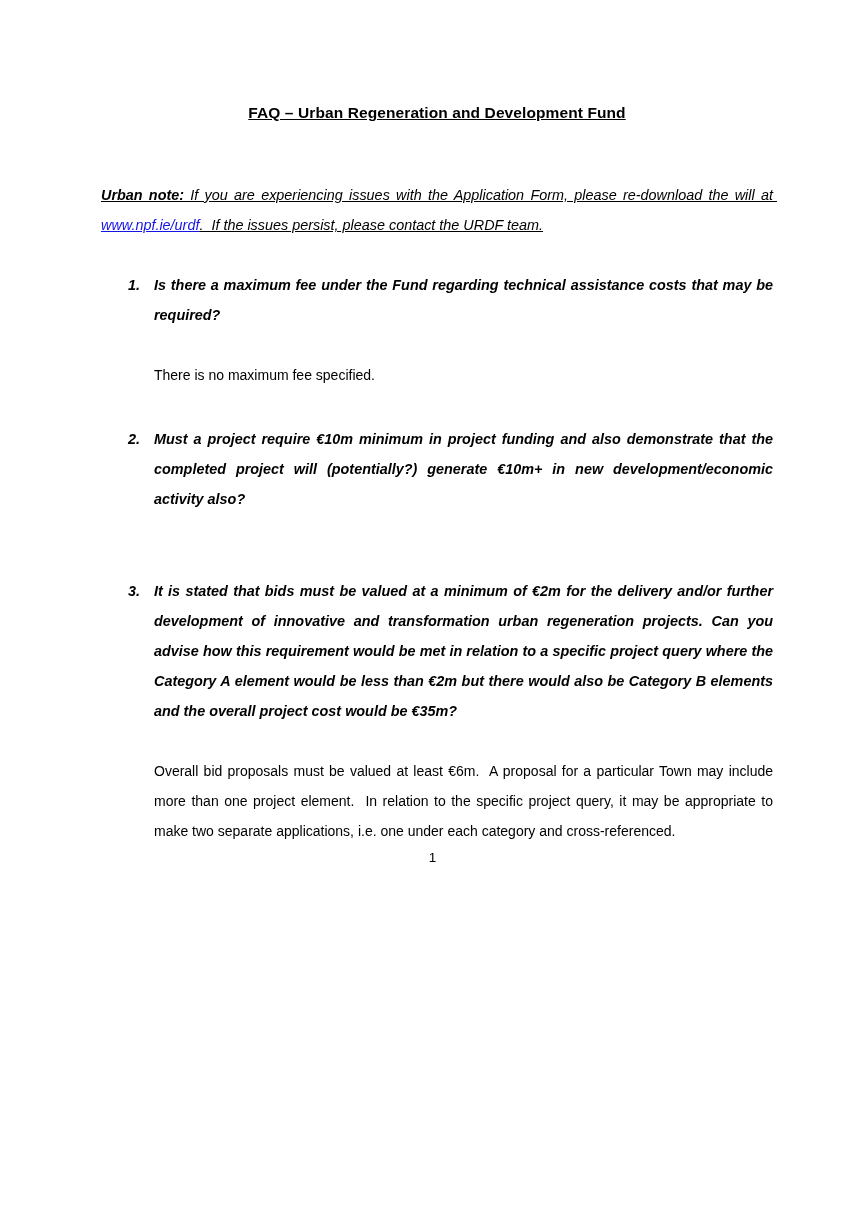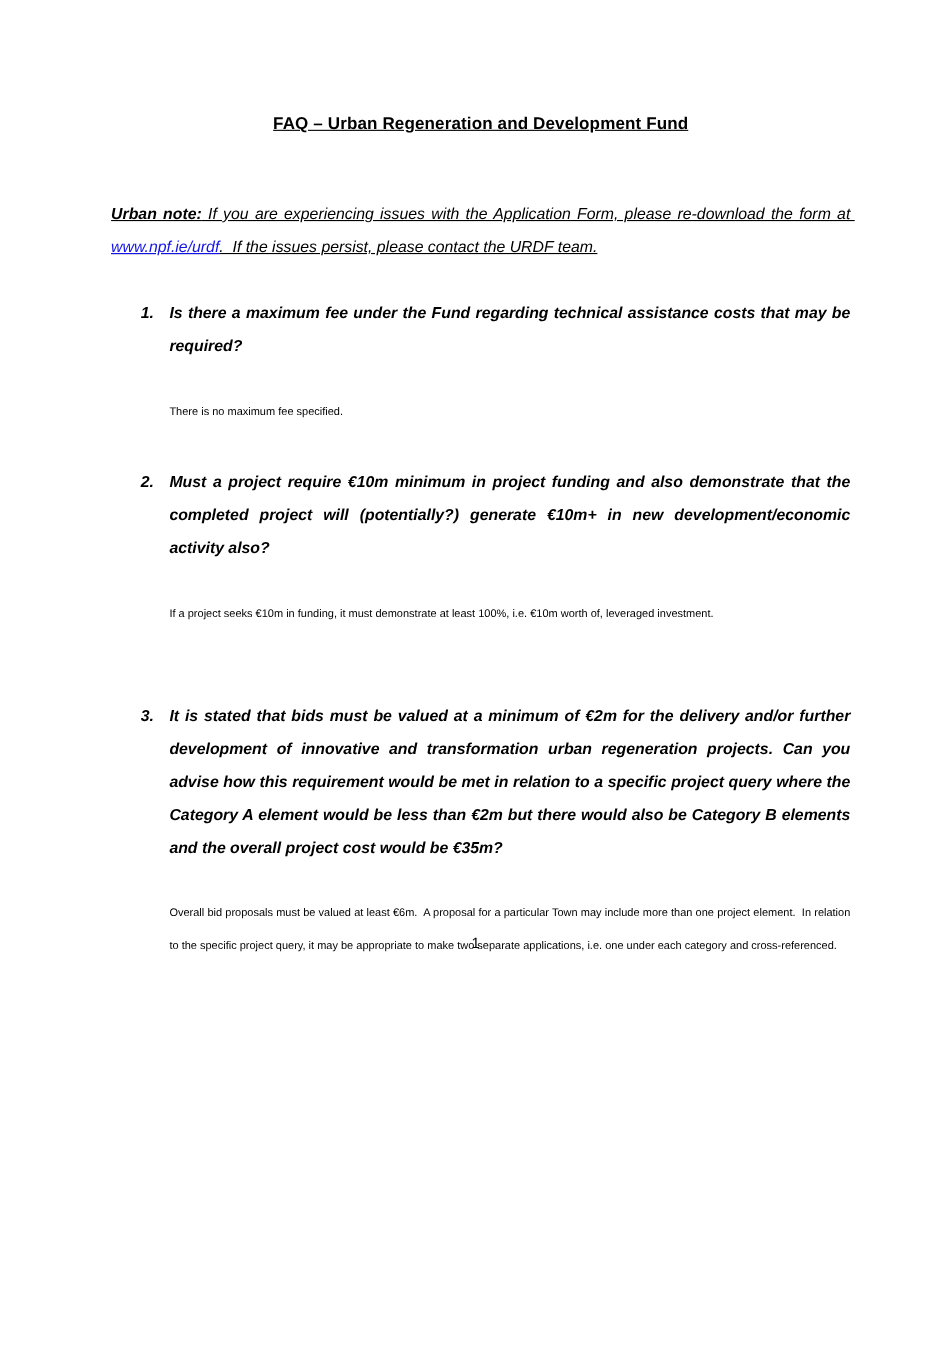--- a/index.html
+++ b/index.html
@@ -53,21 +53,21 @@
     text-align: justify;
     margin-bottom: 30px;
   }
   .q-num {
     position: absolute;
     left: 27px;
     top: 0;
   }
   .answer {
     margin-left: 53px;
-    font-size: 10px;
+    font-size: 14px;
     line-height: 30px;
     text-align: justify;
     white-space: pre-wrap;
   }
   .page-number {
     position: absolute;
     left: 0;
     right: 0;
     bottom: 41px;
     text-align: center;
@@ -75,32 +75,31 @@
     line-height: 18px;
   }
 </style>
 </head>
 <body>
 
 <div class="page">
 
   <h1 class="title">FAQ – Urban Regeneration and Development Fund</h1>
 
-  <p class="note"><span class="note-label">Urban note:</span><span> If you are experiencing issues with the Application Form, please re-download the form at </span><a href="#" class="note-link">www.npf.ie/urdf</a><span>.  If the issues persist, please contact the URDF team.</span></p>
+  <p class="note"><span class="note-label">Urban note:</span><span> If you are experiencing issues with the Application Form, please re-download the will at </span><a href="#" class="note-link">www.npf.ie/urdf</a><span>.  If the issues persist, please contact the URDF team.</span></p>
 
   <div class="faq-list">
 
     <div class="faq-item">
       <div class="question"><span class="q-num">1.</span><span class="q-text">Is there a maximum fee under the Fund regarding technical assistance costs that may be required?</span></div>
       <p class="answer">There is no maximum fee specified.</p>
     </div>
 
     <div class="faq-item">
       <div class="question"><span class="q-num">2.</span><span class="q-text">Must a project require €10m minimum in project funding and also demonstrate that the completed project will (potentially?) generate €10m+ in new development/economic activity also?</span></div>
-      <p class="answer">If a project seeks €10m in funding, it must demonstrate at least 100%, i.e. €10m worth of, leveraged investment.</p>
     </div>
 
     <div class="faq-item extra-gap">
       <div class="question"><span class="q-num">3.</span><span class="q-text">It is stated that bids must be valued at a minimum of €2m for the delivery and/or further development of innovative and transformation urban regeneration projects. Can you advise how this requirement would be met in relation to a specific project query where the Category A element would be less than €2m but there would also be Category B elements and the overall project cost would be €35m?</span></div>
       <p class="answer">Overall bid proposals must be valued at least €6m.  A proposal for a particular Town may include more than one project element.  In relation to the specific project query, it may be appropriate to make two separate applications, i.e. one under each category and cross-referenced.</p>
     </div>
 
   </div>
 
   <div class="page-number">1</div>

